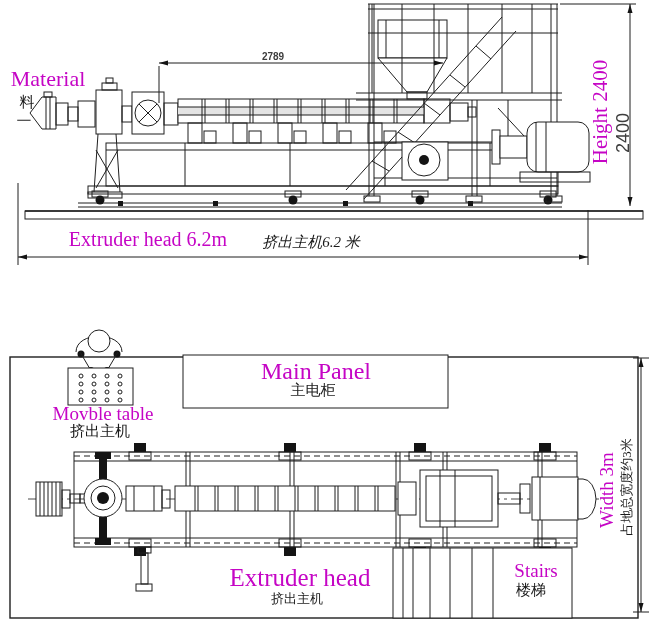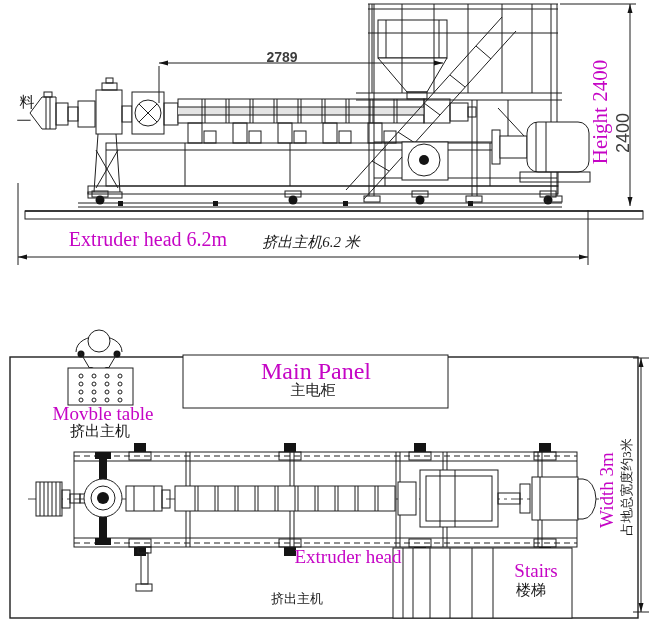--- a/index.html
+++ b/index.html
@@ -312,38 +312,39 @@
     <g>
       <line x1="633" y1="358" x2="649" y2="358"></line>
       <line x1="633" y1="612" x2="649" y2="612"></line>
       <line x1="641" y1="358" x2="641" y2="612"></line>
       <polygon class="f" points="641,358 638.5,367 643.5,367"></polygon>
       <polygon class="f" points="641,612 638.5,603 643.5,603"></polygon>
     </g>
   </g>
 </svg>
 
+<div class="lbl mag" style="left:48px;top:79px;font-size:22px;">Material</div>
 <div class="lbl ink" style="left:27px;top:102px;font-size:15px;">料</div>
 <div class="lbl ink" style="left:24px;top:121px;font-size:15px;">一</div>
 
-<div class="lbl dimtxt" style="left:282px;top:57px;font-size:14px;font-weight:bold;">2789</div>
+<div class="lbl dimtxt" style="left:273px;top:57px;font-size:10px;font-weight:bold;">2789</div>
 
 <div class="lbl rot mag" style="left:600px;top:112px;font-size:21px;">Height 2400</div>
 <div class="lbl rot dimtxt" style="left:623px;top:133px;font-size:18px;">2400</div>
 
 <div class="lbl mag" style="left:148px;top:239px;font-size:20px;text-align:center;">Extruder head 6.2m</div>
 <div class="lbl ink" style="left:311px;top:242px;font-size:15px;font-style:italic;">挤出主机6.2 米</div>
 
 <div class="lbl mag" style="left:316px;top:371px;font-size:24px;">Main Panel</div>
 <div class="lbl ink" style="left:313px;top:390px;font-size:15px;">主电柜</div>
 
 <div class="lbl mag" style="left:103px;top:413px;font-size:19px;">Movble table</div>
 <div class="lbl ink" style="left:100px;top:431px;font-size:15px;">挤出主机</div>
 
-<div class="lbl mag" style="left:300px;top:556px;font-size:19px;margin-left:48px;">Extruder head</div>
+<div class="lbl mag" style="left:300px;top:577px;font-size:25px;">Extruder head</div>
 <div class="lbl ink" style="left:297px;top:598px;font-size:13px;">挤出主机</div>
 
 <div class="lbl mag" style="left:536px;top:570px;font-size:19px;">Stairs</div>
 <div class="lbl ink" style="left:531px;top:590px;font-size:15px;">楼梯</div>
 
 <div class="lbl rot mag" style="left:606px;top:490px;font-size:19px;">Width 3m</div>
 <div class="lbl rot ink" style="left:626px;top:487px;font-size:13px;">占地总宽度约3米</div>
 
 </div>
 

